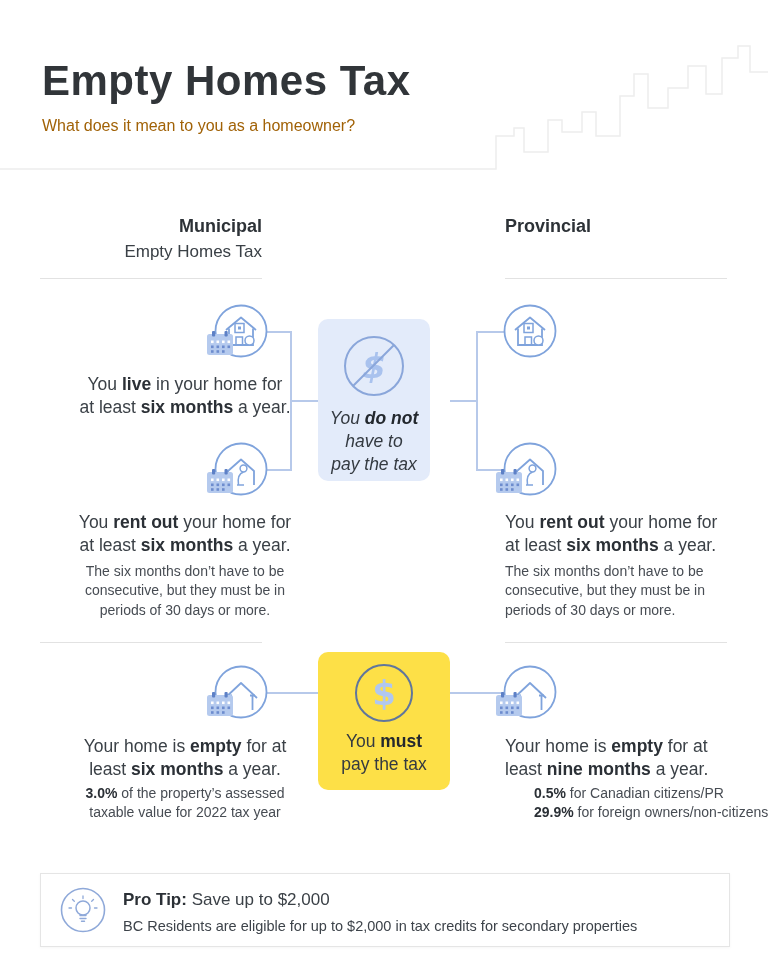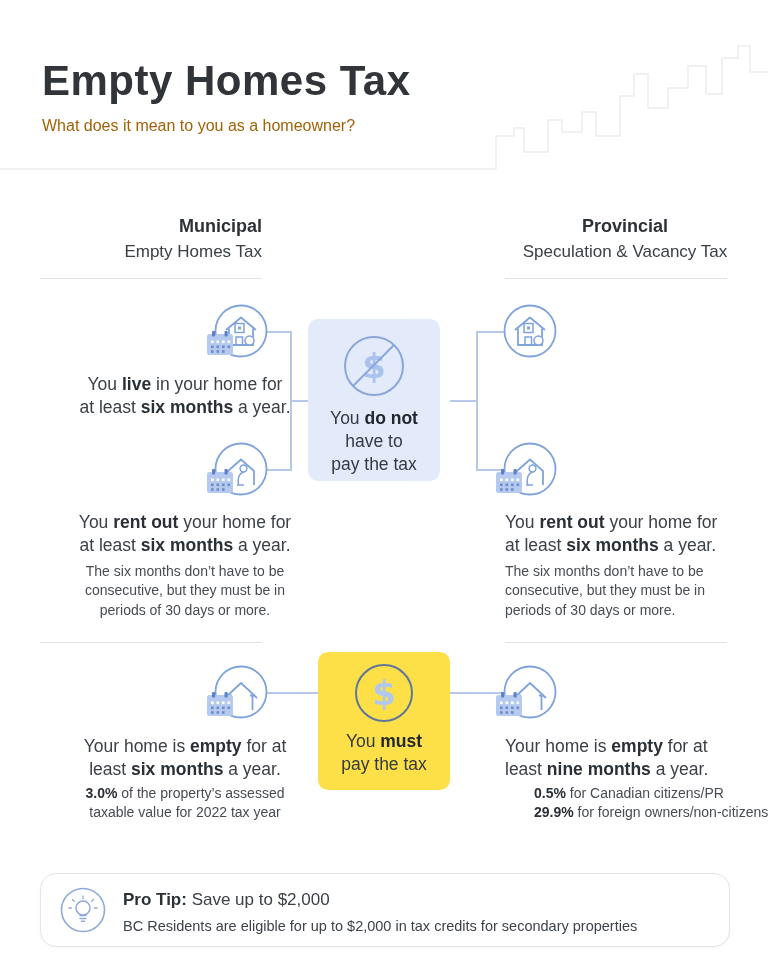--- a/index.html
+++ b/index.html
@@ -29,21 +29,21 @@
 
   .outcome-box {position:absolute; border-radius:10px;}
   .outcome-box.light {background:#e3ebfa;}
   .outcome-box.dark  {background:#fde047;}
   .box-icon {display:block; margin:14px auto 0;}
   .box-text {margin-top:8px; text-align:center; font-size:17.5px; line-height:1.3;
              color:#343a41; white-space:nowrap;}
   .box-text b {color:#23282e;}
 
   .protip-box {position:absolute; background:#ffffff; border:1px solid #e5e5e5;
-               border-radius:16px; box-shadow:0 1px 3px rgba(0,0,0,.04);}
+               border-radius:0; box-shadow:0 1px 3px rgba(0,0,0,.04);}
   .protip-title {font-size:17px; color:#3b4147; white-space:nowrap;}
   .protip-title b {color:#2b3036;}
   .protip-body {font-size:14.5px; color:#3d434a; margin-top:6px; white-space:nowrap;}
 
   svg {display:block;}
 </style>
 </head>
 <body>
 
 <div id="stage">
@@ -52,23 +52,22 @@
     <path d="M0 137 H496 V104 H514 V96 H524 V120 H548 V88 H562 V100 H582 V80 H596 V104 H620 V64 H634 V42 H648 V76 H668 V56 H688 V34 H706 V62 H722 V26 H738 V14 H750 V40 H768" fill="none" stroke="#ededed" stroke-width="1.5"></path>
   </svg>
 
   <div class="abs main-title" style="left:42px;top:46px;">Empty Homes Tax</div>
   <div class="abs main-sub" style="left:42px;top:105px;">What does it mean to you as a homeowner?</div>
 
   <div class="abs rightal" style="left:40px;top:203px;width:222px;">
     <div class="col-title">Municipal</div>
     <div class="col-sub">Empty Homes Tax</div>
   </div>
-  <div class="abs" style="left:505px;top:203px;width:240px;text-align:center;">
+  <div class="abs" style="left:505px;top:203px;width:240px;">
     <div class="col-title">Provincial</div>
-    <div class="col-sub">Speculation &amp; Vacancy Tax</div>
   </div>
   <div class="abs divider" style="left:40px;top:266px;width:222px;"></div>
   <div class="abs divider" style="left:505px;top:266px;width:222px;"></div>
 
   <div class="abs connector" style="left:264px;top:319px;width:28px;height:2px;"></div>
   <div class="abs connector" style="left:290px;top:319px;width:2px;height:140px;"></div>
   <div class="abs connector" style="left:264px;top:457px;width:28px;height:2px;"></div>
   <div class="abs connector" style="left:290px;top:388px;width:28px;height:2px;"></div>
   <div class="abs connector" style="left:450px;top:388px;width:28px;height:2px;"></div>
   <div class="abs connector" style="left:476px;top:319px;width:2px;height:140px;"></div>
@@ -170,21 +169,21 @@
         </g>
     </g>
   </svg>
 
   <div class="abs headline center" style="left:40px;top:361px;width:290px;">
     <span>You </span><b>live</b><span> in your home for</span><br>
     <span>at least </span><b>six months</b><span> a year.</span>
   </div>
 
 
-  <div class="outcome-box light" style="left:308px;top:307px;width:132px;height:162px;">
+  <div class="outcome-box light" style="left:318px;top:307px;width:112px;height:162px;font-style:italic;">
     <svg class="box-icon" width="66" height="66" viewBox="0 0 66 66">
       <circle cx="33" cy="33" r="29" fill="none" stroke="#8aa6da" stroke-width="2"></circle>
       <text x="33" y="45" font-size="34" font-weight="bold" fill="#a9c2ee" text-anchor="middle" font-family="DejaVu Sans, sans-serif">$</text>
       <line x1="53" y1="12" x2="12" y2="53" stroke="#8aa6da" stroke-width="2"></line>
     </svg>
     <div class="box-text">
       <span>You </span><b>do not</b><br>
       <span>have to</span><br>
       <span>pay the tax</span>
     </div>

